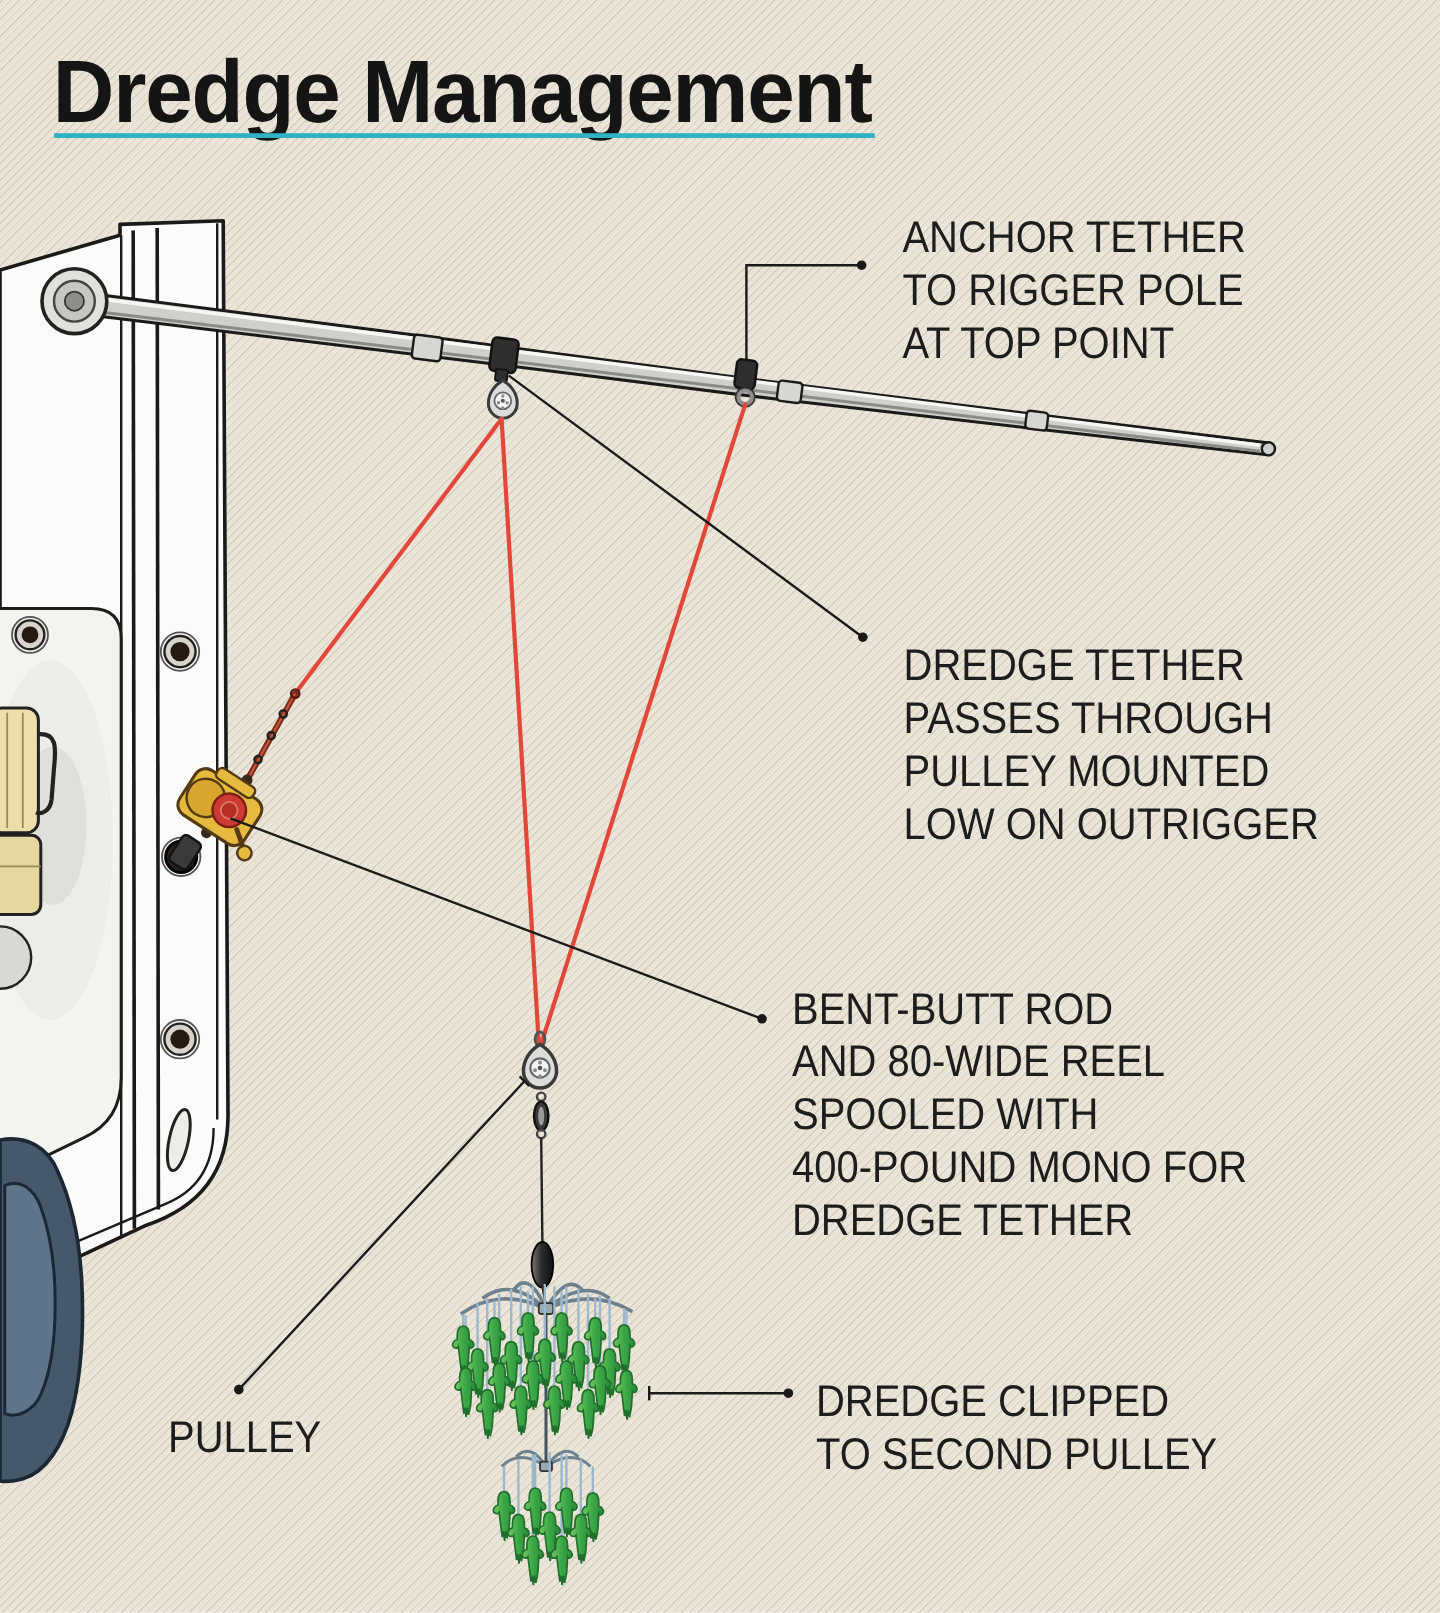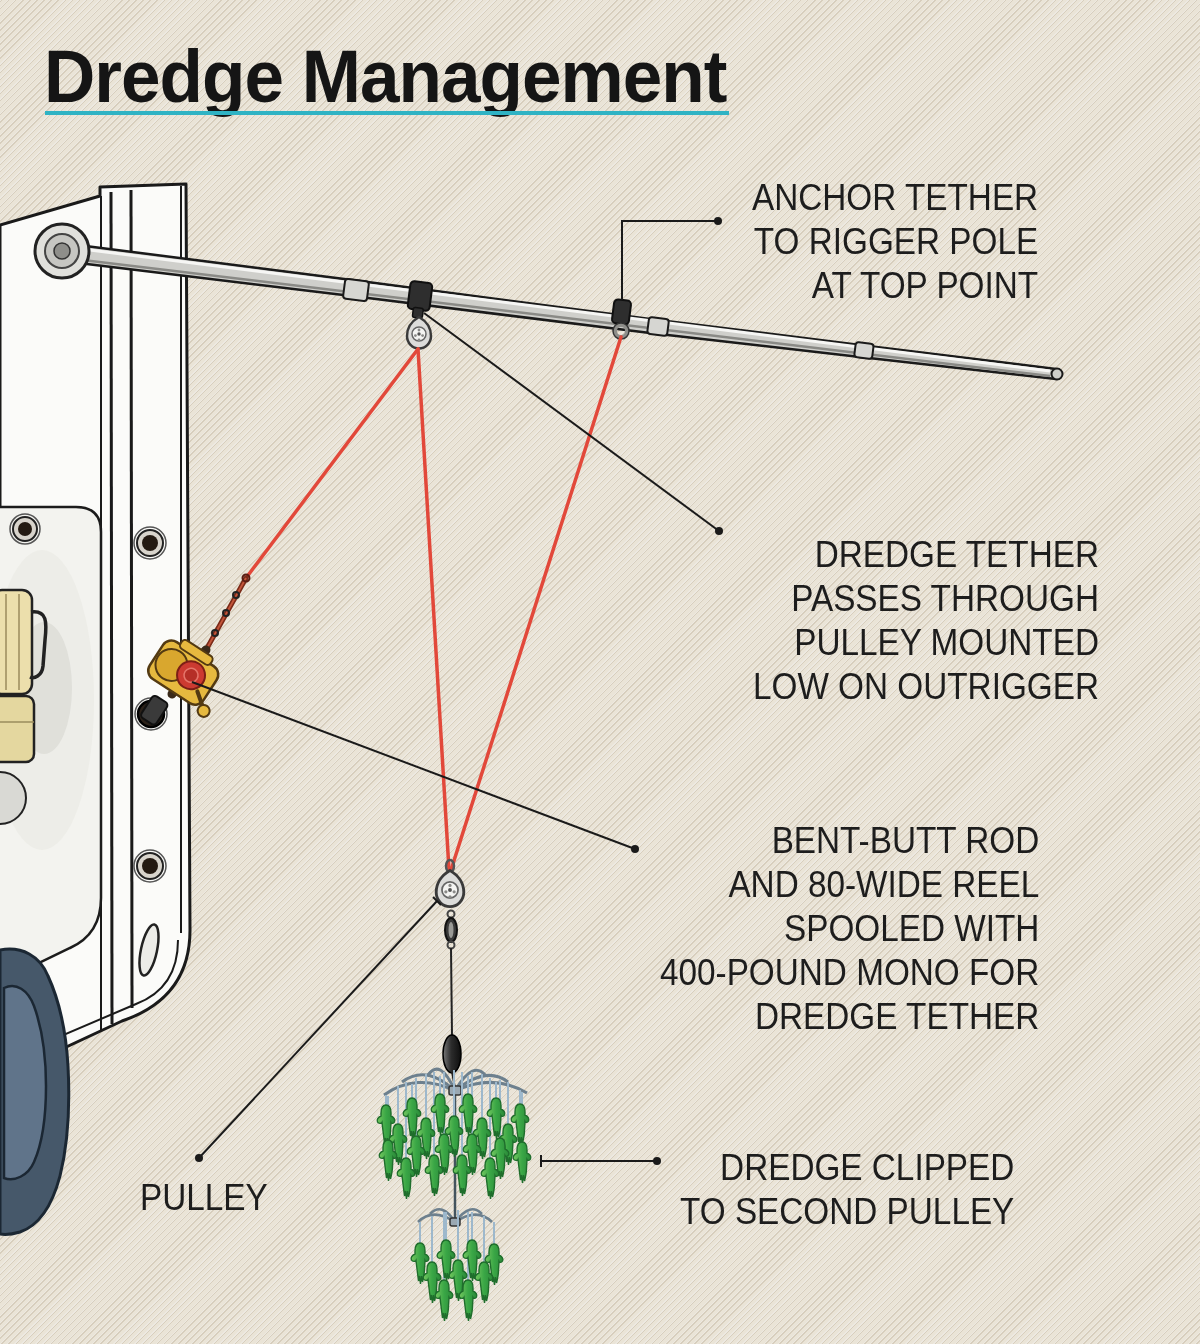--- a/index.html
+++ b/index.html
@@ -3,21 +3,20 @@
 <meta charset="utf-8">
 <style>
   html,body{margin:0;padding:0;background:#ffffff;}
   .stage{
     position:relative;width:1200px;height:1344px;overflow:hidden;
     background-color:#eae4d7;
     background-image:
       repeating-linear-gradient(135deg, rgba(255,255,255,0.55) 0px, rgba(255,255,255,0.55) 1px, transparent 1px, transparent 5px),
       repeating-linear-gradient(135deg, rgba(167,150,122,0.28) 0px, rgba(167,150,122,0.28) 2px, transparent 2px, transparent 5px);
     font-family:"Liberation Sans", sans-serif;
-    text-align:right;
   }
   .title{
     position:absolute;left:44px;top:34px;
     font-size:74px;font-weight:bold;letter-spacing:-1px;color:#151515;
     transform:scaleX(0.96);transform-origin:left top;white-space:nowrap;
   }
   .title-underline{
     position:absolute;left:45px;top:111px;width:684px;height:4px;background:#2fb3c4;
   }
   .note{

